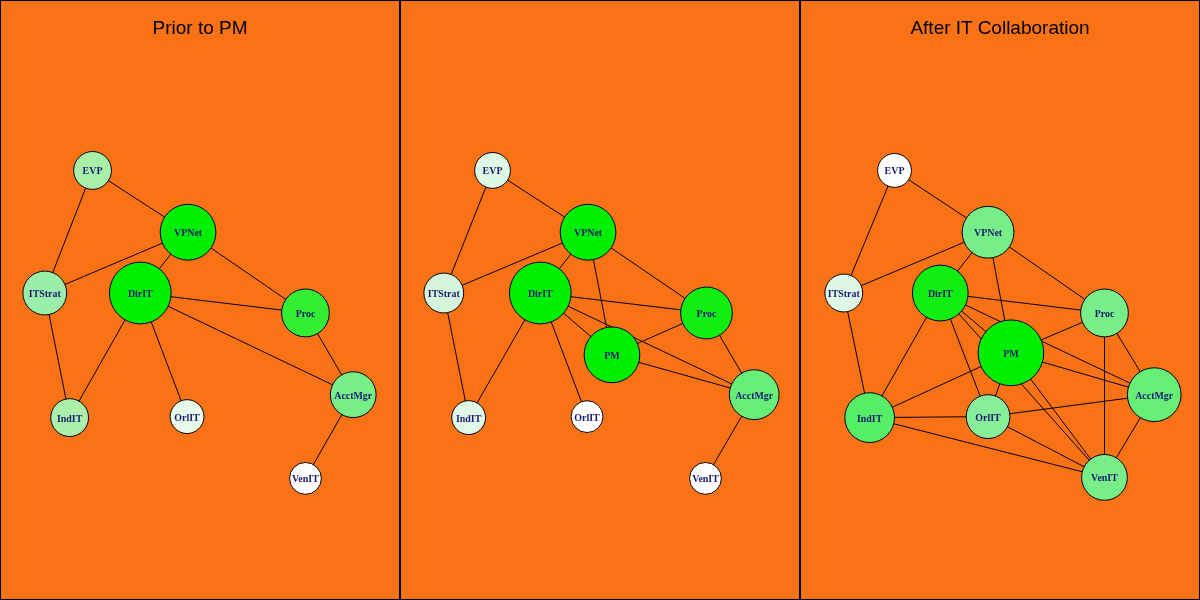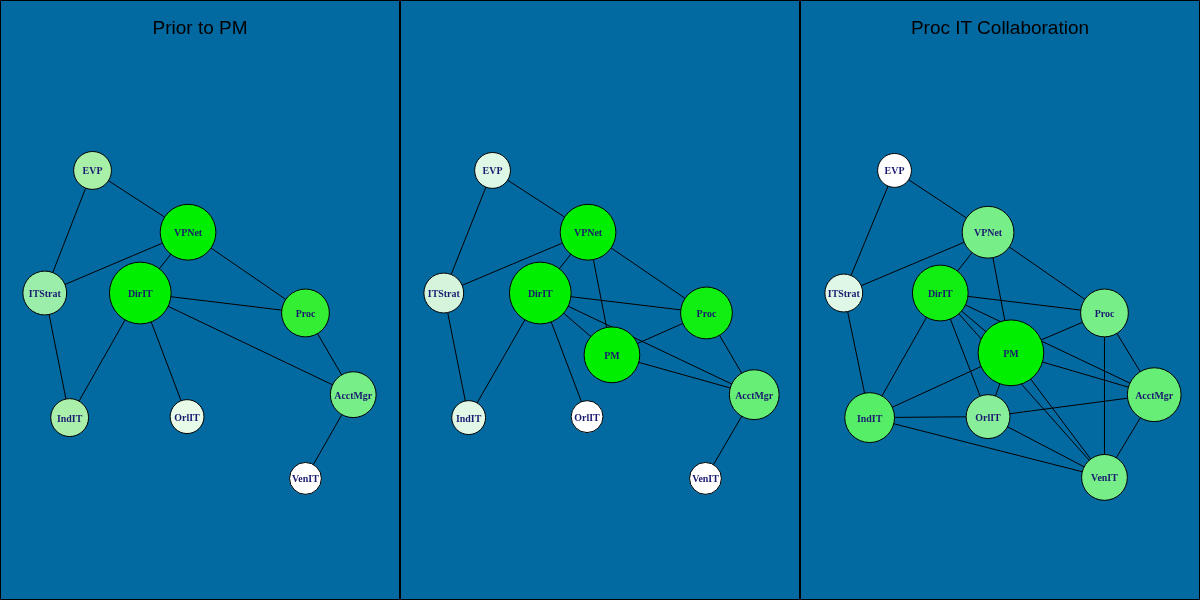--- a/index.html
+++ b/index.html
@@ -15,21 +15,21 @@
     font-family: "Liberation Sans", sans-serif;
     overflow: hidden;
   }
   .panel {
     position: absolute;
     top: 0;
     height: 600px;
     width: 400px;
     box-sizing: border-box;
     border: 1px solid #000000;
-    background: #0369a1;
+    background: #f97316;
   }
   #panel-0 { left: 0; }
   #panel-1 { left: 400px; }
   #panel-2 { left: 800px; }
   .panel-title {
     position: absolute;
     top: 16px;
     left: 0;
     width: 100%;
     text-align: center;
@@ -186,21 +186,21 @@
           </g>
           <g>
             <circle cx="706" cy="479" r="16" class="node-circle" fill="#ffffff"></circle>
             <text x="706" y="479.5" class="node-label">VenIT</text>
           </g>
         </g>
       </svg>
   </div>
 
   <div class="panel" id="panel-2">
-    <div class="panel-title">Proc IT Collaboration</div>
+    <div class="panel-title">After IT Collaboration</div>
     <svg class="graph" id="svg-2" viewBox="800 0 400 600" preserveAspectRatio="none">
         <g>
           <line x1="907.3563628665173" y1="178.80951593323482" x2="967.1306830210667" y2="218.2351313543206" class="edge"></line>
           <line x1="887.8717596367931" y1="184.77987381714613" x2="849.8942704086078" y2="276.3726419557106" class="edge"></line>
           <line x1="964.9561252200258" y1="241.69431973502364" x2="859.5915898415815" y2="286.020089790783" class="edge"></line>
           <line x1="972.5402409663801" y1="251.64677710522534" x2="956.6965397563096" y2="271.7814807263566" class="edge"></line>
           <line x1="1008.5548047910945" y1="246.2302494707577" x2="1086.089579592193" y2="299.9081704869029" class="edge"></line>
           <line x1="992.6684751808457" y1="256.5602389948841" x2="1005.0243517685175" y2="321.5628940865483" class="edge"></line>
           <line x1="846.6655464675924" y1="310.62281955573286" x2="864.1126047098768" y2="394.50290725902283" class="edge"></line>
           <line x1="966.8038121149101" y1="296.2489469230194" x2="1082.1671230132247" y2="310.2323785470575" class="edge"></line>

